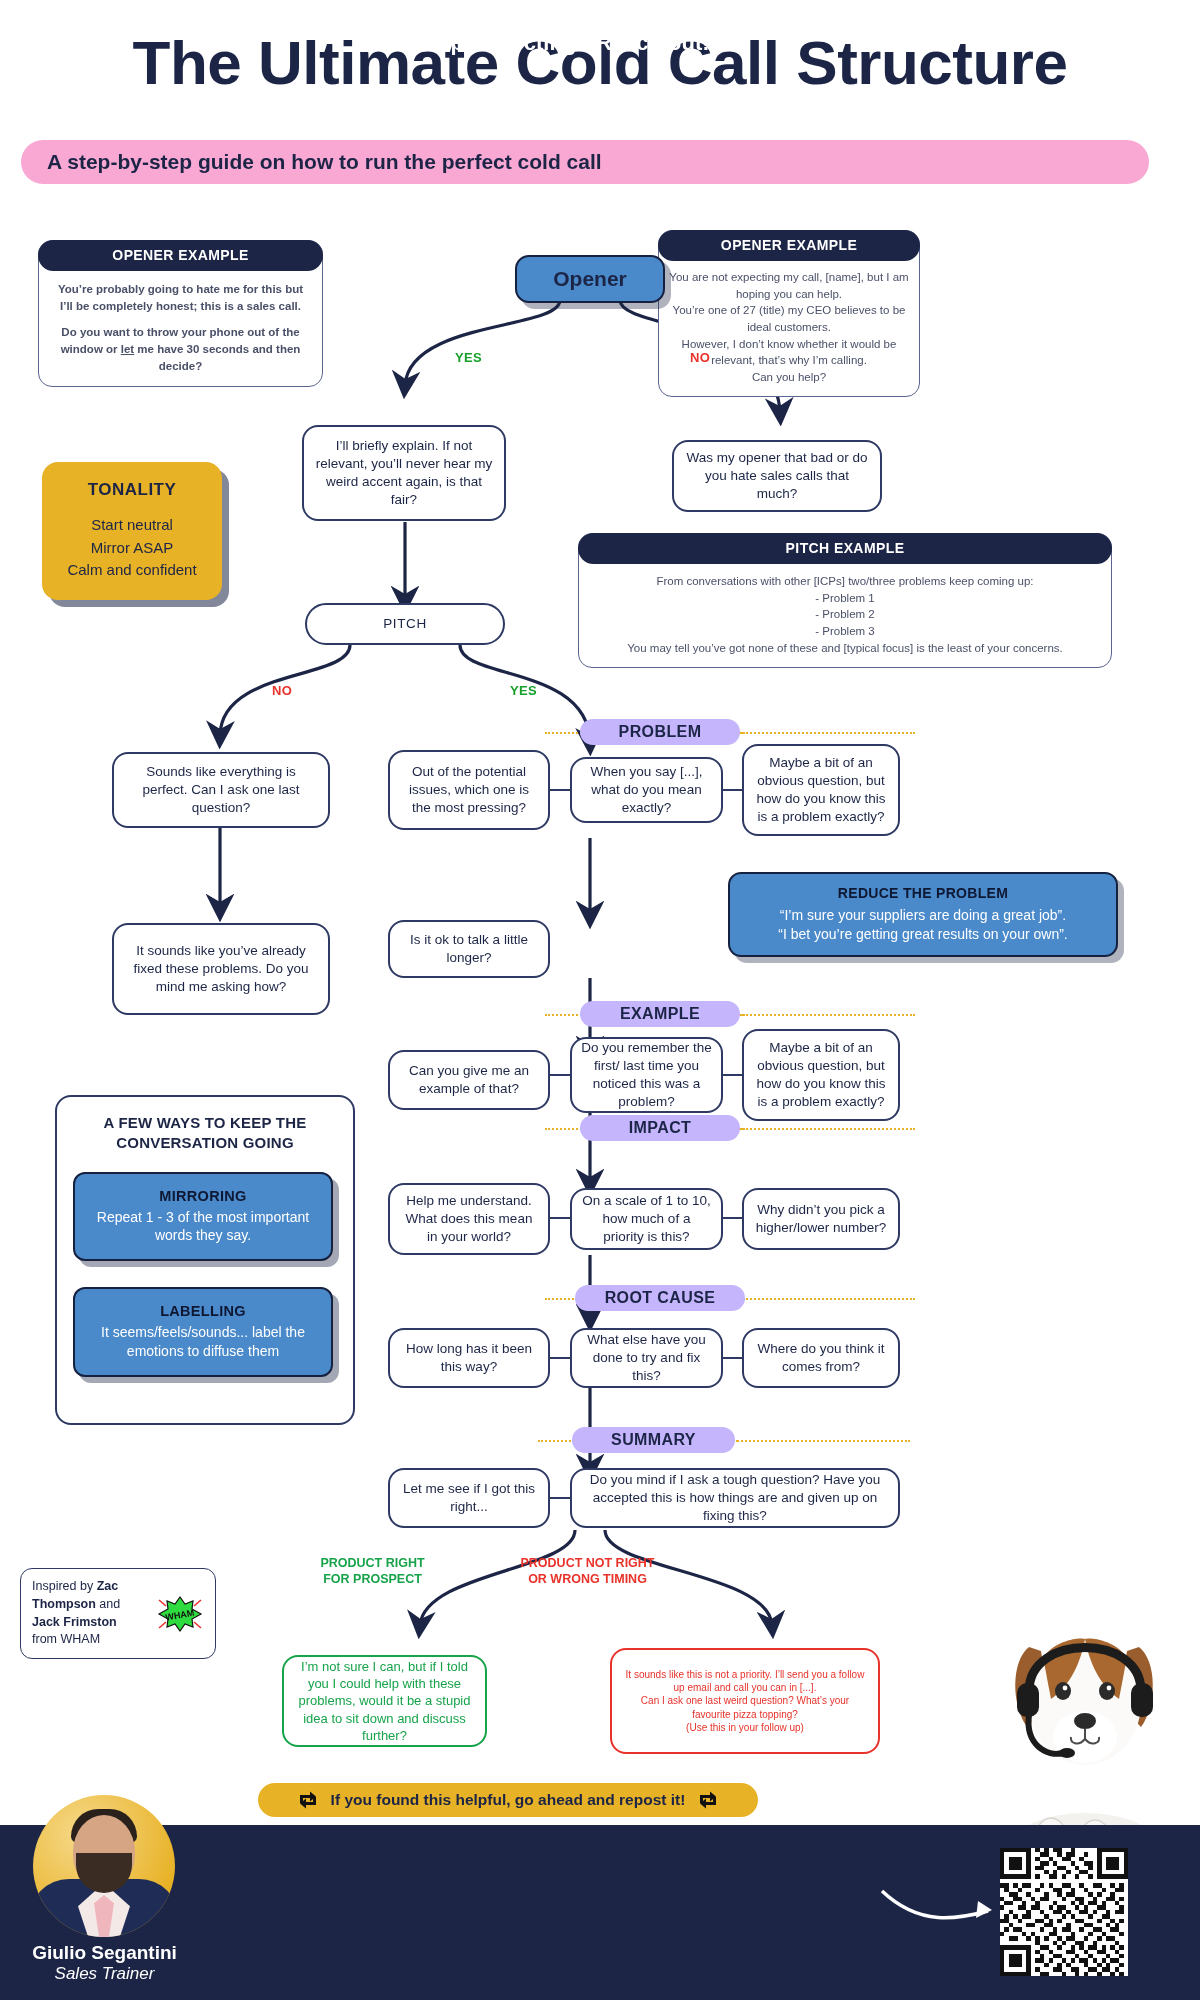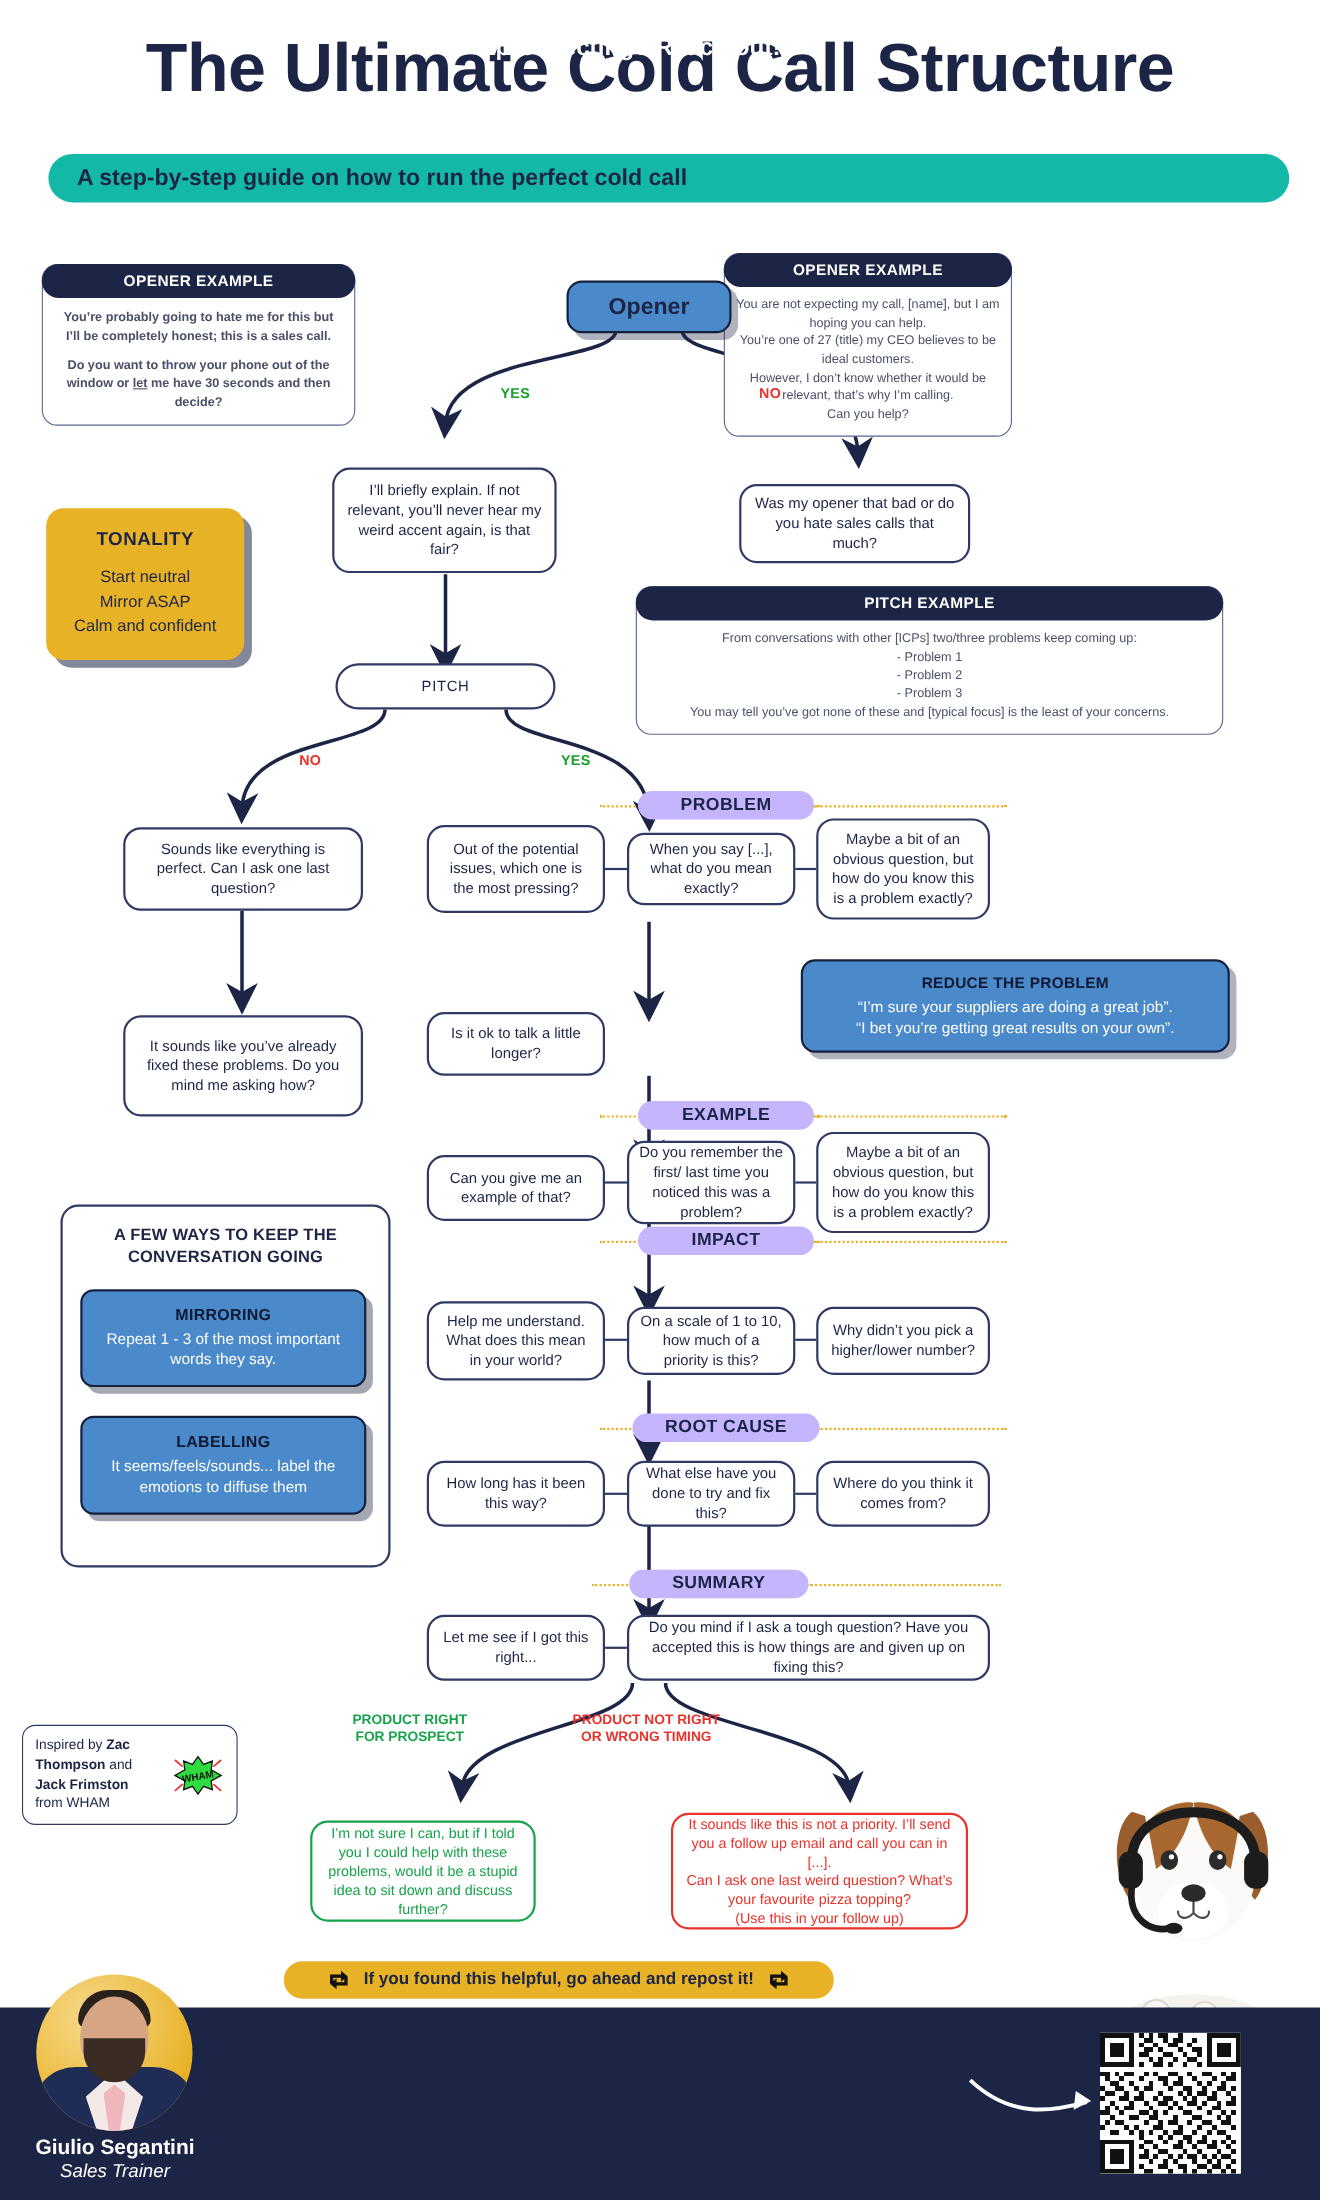--- a/index.html
+++ b/index.html
@@ -12,22 +12,22 @@
   .root{position:absolute;inset:0;}
   .abs{position:absolute;box-sizing:border-box;}
 
   
   .title{
     left:0;right:0;top:30px;text-align:center;
     font-size:62px;font-weight:bold;color:#1c2546;letter-spacing:-0.5px;
     line-height:1.05;
   }
   .subtitle-bar{
-    left:44px;top:140px;width:1128px;height:44px;
-    background:#14b8a6;border-radius:22px;
+    left:21px;top:140px;width:1128px;height:44px;
+    background:#f9a8d4;border-radius:22px;
     display:flex;align-items:center;padding-left:26px;
     font-size:21px;font-weight:bold;color:#1c2546;
   }
 
   
   .node{
     border:2px solid #2e3a63;border-radius:16px;background:#ffffff;
     display:flex;align-items:center;justify-content:center;text-align:center;
     font-size:13.5px;line-height:1.32;color:#1c2546;padding:6px 9px;
   }
@@ -381,21 +381,21 @@
     <div>FOR PROSPECT</div>
   </div>
   <div class="abs lbl-red" style="left:505px;top:1556px;width:165px;">
     <div>PRODUCT NOT RIGHT</div>
     <div>OR WRONG TIMING</div>
   </div>
 
   <div class="abs node green" style="left:282px;top:1655px;width:205px;height:92px;font-size:13px;">
     <span>I’m not sure I can, but if I told you I could help with these problems, would it be a stupid idea to sit down and discuss further?</span>
   </div>
-  <div class="abs node red" style="left:610px;top:1648px;width:270px;height:106px;font-size:13px;flex-direction:column;">
+  <div class="abs node red" style="left:610px;top:1648px;width:270px;height:106px;font-size:10px;flex-direction:column;">
     <div>It sounds like this is not a priority. I’ll send you a follow up email and call you can in [...].</div>
     <div>Can I ask one last weird question? What’s your favourite pizza topping?</div>
     <div>(Use this in your follow up)</div>
   </div>
 
   <div class="abs keepbox" style="left:55px;top:1095px;width:300px;height:330px;">
     <div class="k-title">
       <div>A FEW WAYS TO KEEP THE</div>
       <div>CONVERSATION GOING</div>
     </div>

